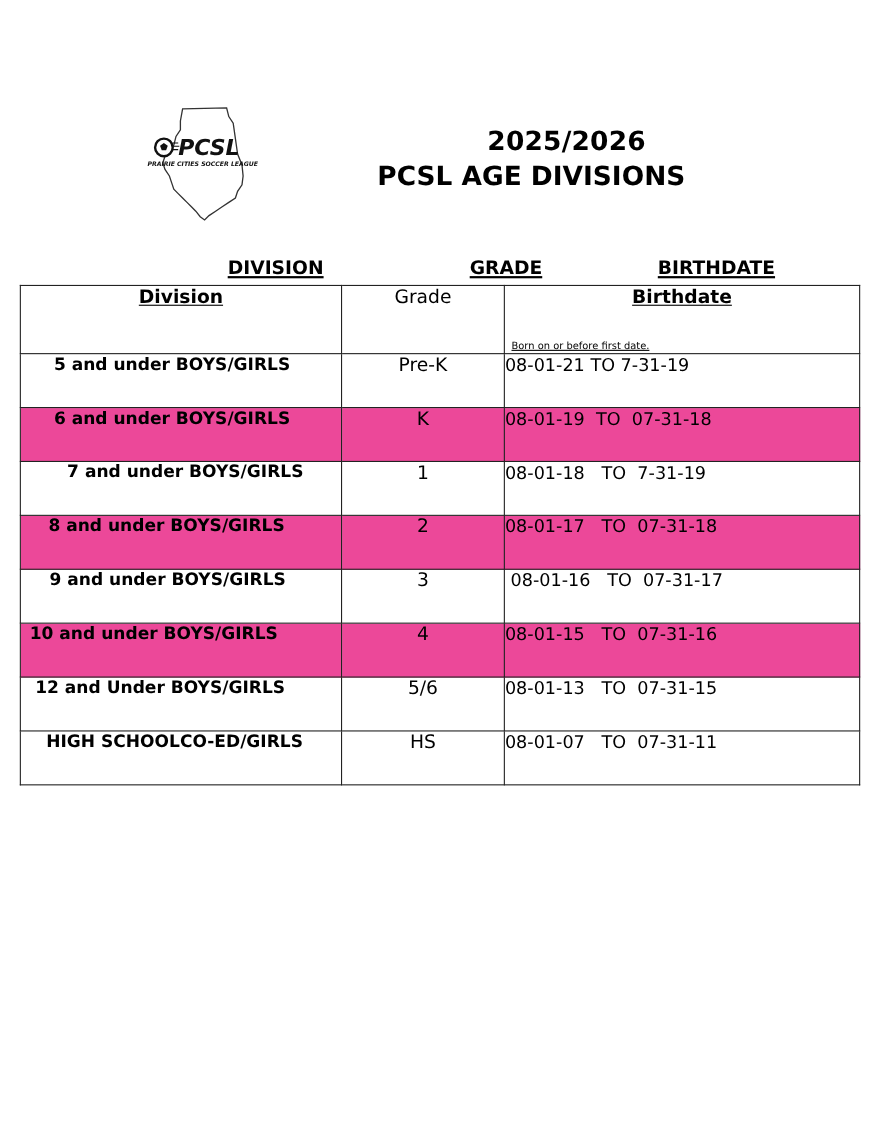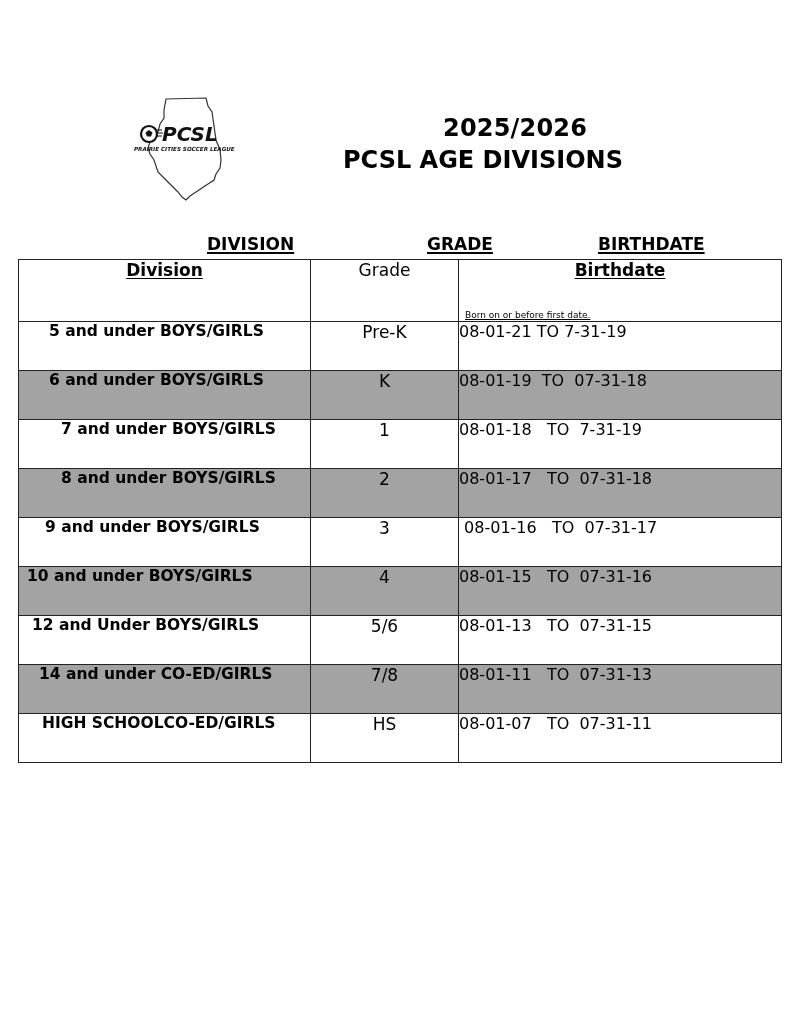--- a/index.html
+++ b/index.html
@@ -67,21 +67,21 @@
       border: 1.5px solid #222;
       padding: 0;
       vertical-align: top;
     }
     col.c1 { width: 292px; }
     col.c2 { width: 148px; }
     col.c3 { width: 323px; }
 
     tr.head-row { height: 62px; }
     tr.data-row { height: 49px; margin-top: 35px; }
-    tr.shaded td { background: #a3a3a3; }
+    tr.shaded td { background: #ec4899; }
 
     th.h-division {
       font-size: 17px;
       font-weight: bold;
       text-decoration: underline;
       text-underline-offset: 2px;
       text-align: center;
       padding-top: 6px;
     }
     th.h-grade {
@@ -177,43 +177,38 @@
         <td class="div-cell" style="padding-left: 30px;">6 and under BOYS/GIRLS</td>
         <td class="grade-cell">K</td>
         <td class="bd-cell">08-01-19  TO  07-31-18</td>
       </tr>
       <tr class="data-row">
         <td class="div-cell" style="padding-left: 42px;">7 and under BOYS/GIRLS</td>
         <td class="grade-cell">1</td>
         <td class="bd-cell">08-01-18   TO  7-31-19</td>
       </tr>
       <tr class="data-row shaded">
-        <td class="div-cell" style="padding-left: 42px;">8 and under BOYS/GIRLS</td>
+        <td class="div-cell" style="padding-left: 25px;">8 and under BOYS/GIRLS</td>
         <td class="grade-cell">2</td>
         <td class="bd-cell">08-01-17   TO  07-31-18</td>
       </tr>
       <tr class="data-row">
         <td class="div-cell" style="padding-left: 26px;">9 and under BOYS/GIRLS</td>
         <td class="grade-cell">3</td>
         <td class="bd-cell"> 08-01-16   TO  07-31-17</td>
       </tr>
       <tr class="data-row shaded">
         <td class="div-cell" style="padding-left: 8px;">10 and under BOYS/GIRLS</td>
         <td class="grade-cell">4</td>
         <td class="bd-cell">08-01-15   TO  07-31-16</td>
       </tr>
       <tr class="data-row">
         <td class="div-cell" style="padding-left: 13px;">12 and Under BOYS/GIRLS</td>
         <td class="grade-cell">5/6</td>
         <td class="bd-cell">08-01-13   TO  07-31-15</td>
       </tr>
-      <tr class="data-row shaded">
-        <td class="div-cell" style="padding-left: 20px;">14 and under CO-ED/GIRLS</td>
-        <td class="grade-cell">7/8</td>
-        <td class="bd-cell">08-01-11   TO  07-31-13</td>
-      </tr>
       <tr class="data-row">
         <td class="div-cell" style="padding-left: 23px;">HIGH SCHOOLCO-ED/GIRLS</td>
         <td class="grade-cell">HS</td>
         <td class="bd-cell">08-01-07   TO  07-31-11</td>
       </tr>
     </tbody>
 </table>
 
 </body></html>

